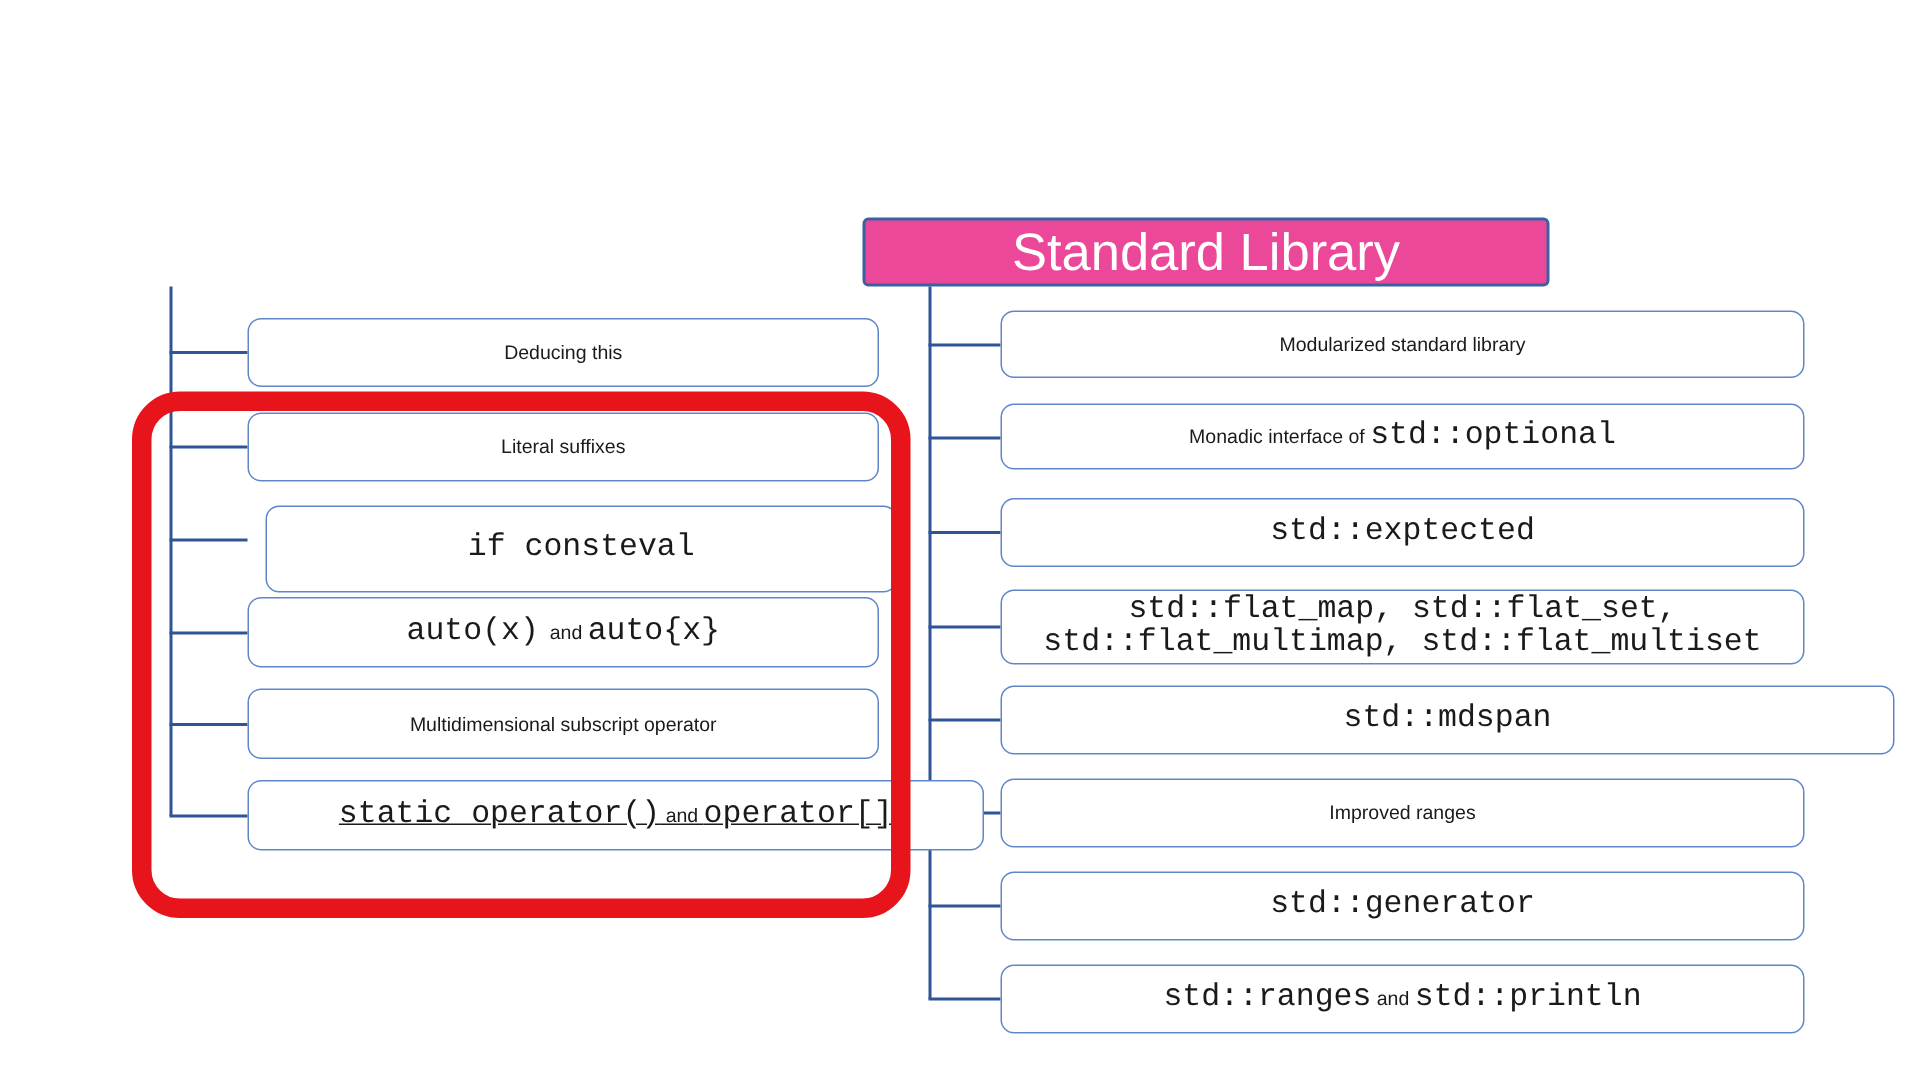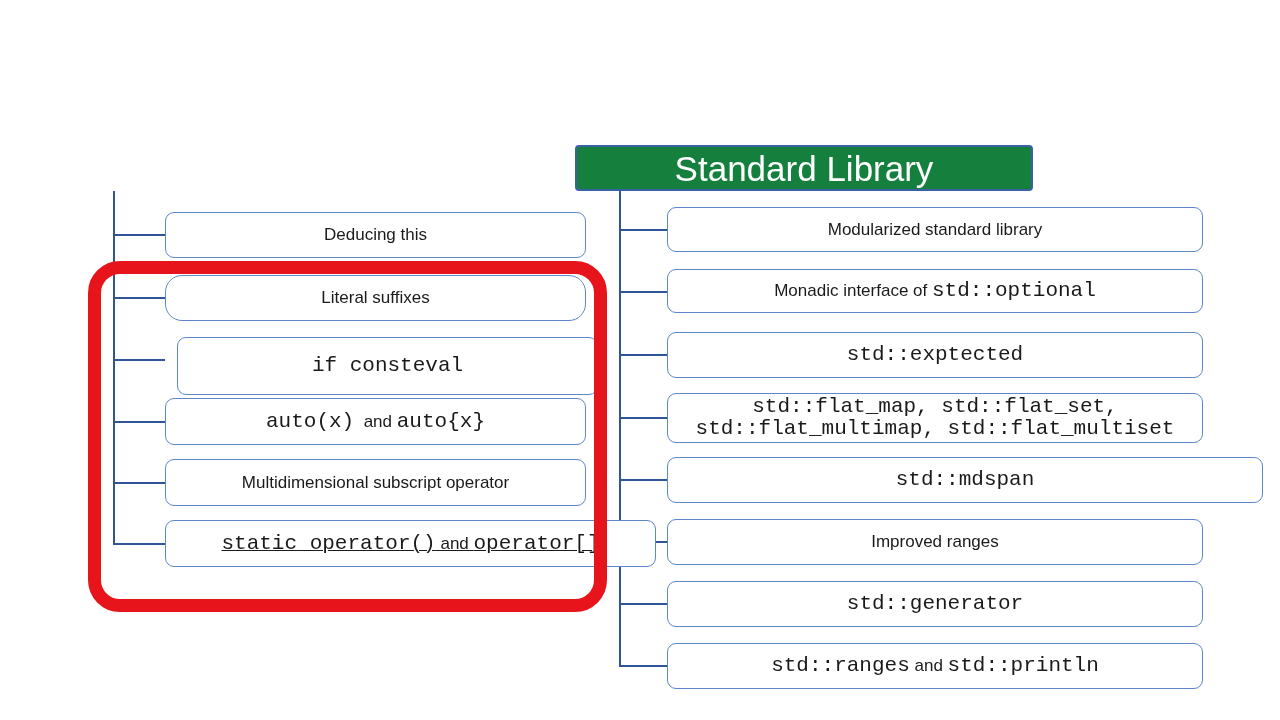--- a/index.html
+++ b/index.html
@@ -12,38 +12,38 @@
          color:#ffffff;font-size:35px;line-height:1;z-index:2;}
   #hdr-core{left:68px;top:145px;width:429px;height:46px;}
   #hdr-std{left:575px;top:145px;width:458px;height:46px;}
   .trunk,.stub{position:absolute;background:#2f5597;z-index:1;}
   .trunk{width:2px;}
   .stub{height:2px;}
   .node{position:absolute;display:flex;align-items:center;justify-content:center;
         background:#ffffff;border:1.5px solid #5d87c9;border-radius:9px;box-sizing:border-box;
         color:#1a1a1a;z-index:2;padding:0 5px;}
   .node .txt{width:100%;text-align:center;line-height:22px;white-space:pre-wrap;}
-  .sans{font-family:"Liberation Sans",sans-serif;font-size:17px;}
+  .sans{font-family:"Liberation Sans",sans-serif;font-size:13px;}
   .mono{font-family:"Liberation Mono","DejaVu Sans Mono",monospace;font-size:21px;}
   .highlight{position:absolute;left:88px;top:261px;width:519px;height:351px;
         border:13px solid #e8141c;border-radius:32px;box-sizing:border-box;z-index:5;}
 </style>
 </head>
 <body>
 
 <div class="stage">
-  <div id="hdr-std" class="col-header" style="background: #15803d;">Standard Library</div>
+  <div id="hdr-std" class="col-header" style="background: #ec4899;">Standard Library</div>
   <div id="tree">
       <div class="trunk" style="left: 113px; top: 191px; height: 352.5px; background: rgb(47, 85, 151);"></div>
       <div class="stub" style="left: 113px; top: 234px; width: 52px; background: rgb(47, 85, 151);"></div>
       <div class="node" style="left: 165px; top: 212px; width: 421px; height: 46px; border-color: rgb(93, 135, 201);">
         <div class="txt"><span class="sans">Deducing this</span></div>
       </div>
       <div class="stub" style="left: 113px; top: 297px; width: 52px; background: rgb(47, 85, 151);"></div>
-      <div class="node" style="left: 165px; top: 275px; width: 421px; height: 46px; border-color: rgb(93, 135, 201); border-radius: 17px;">
+      <div class="node" style="left: 165px; top: 275px; width: 421px; height: 46px; border-color: rgb(93, 135, 201);">
         <div class="txt"><span class="sans">Literal suffixes</span></div>
       </div>
       <div class="stub" style="left: 113px; top: 359px; width: 52px; background: rgb(47, 85, 151);"></div>
       <div class="node" style="left: 177px; top: 337px; width: 421px; height: 58px; border-color: rgb(93, 135, 201);">
         <div class="txt"><span class="mono">if consteval</span></div>
       </div>
       <div class="stub" style="left: 113px; top: 420.5px; width: 52px; background: rgb(47, 85, 151);"></div>
       <div class="node" style="left: 165px; top: 398px; width: 421px; height: 47px; border-color: rgb(93, 135, 201);">
         <div class="txt"><span class="mono">auto(x)</span><span class="sans">  and </span><span class="mono">auto{x}</span></div>
       </div>

